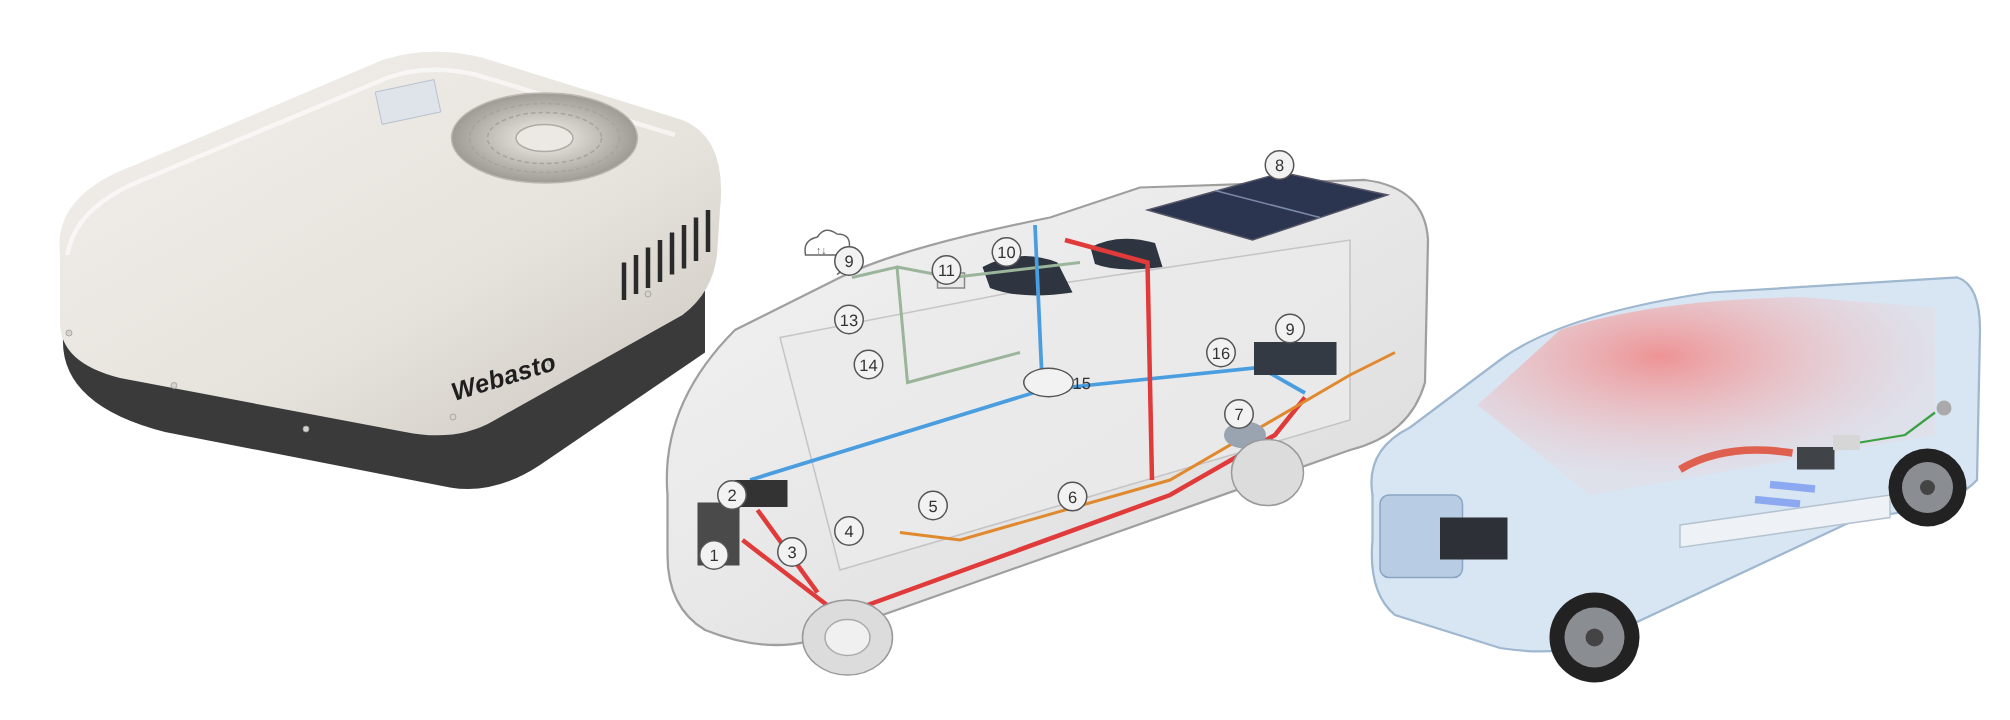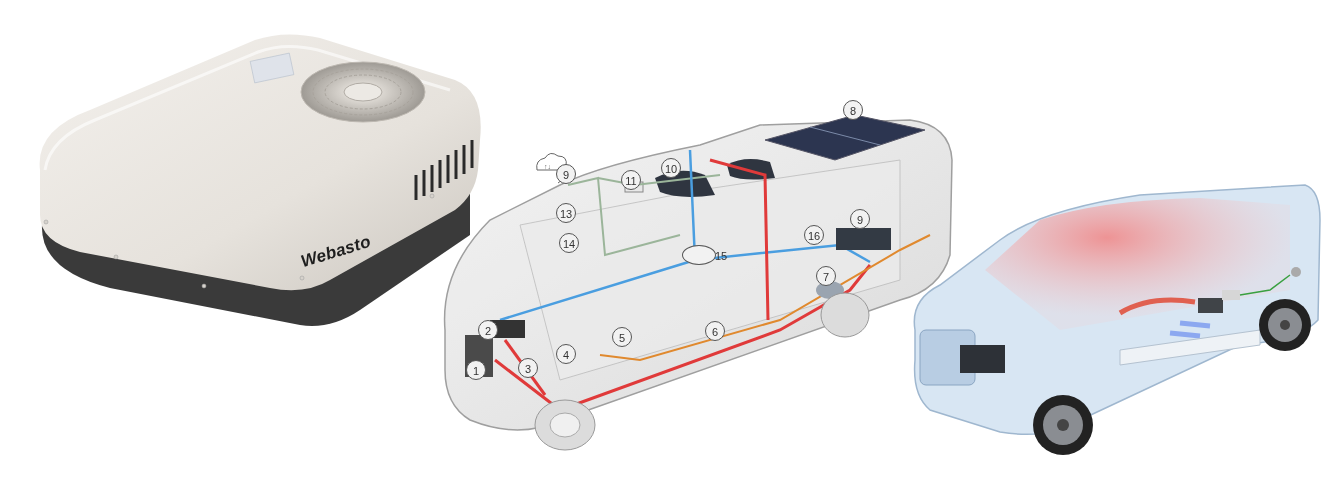--- a/index.html
+++ b/index.html
@@ -114,21 +114,21 @@
       <div class="callout" style="left: 126px; top: 244px;">4</div>
       <div class="callout" style="left: 182px; top: 227px;">5</div>
       <div class="callout" style="left: 275px; top: 221px;">6</div>
       <div class="callout" style="left: 386px; top: 166px;">7</div>
       <div class="callout" style="left: 413px; top: 0px;">8</div>
       <div class="callout" style="left: 420px; top: 109px;">9</div>
       <div class="callout" style="left: 215px; top: 58px; margin-left: 16px;">10</div>
       <div class="callout" style="left: 191px; top: 70px;">11</div>
       <div class="callout" style="left: 126px; top: 64px;">9</div>
       <div class="callout" style="left: 126px; top: 103px;">13</div>
-      <div class="callout" style="left: 129px; top: 133px;">14</div>
+      <div class="callout" style="left: 139px; top: 133px;">14</div>
       <div class="callout" style="left: 252px; top: 145px; padding-left: 32px;">15</div>
       <div class="callout" style="left: 374px; top: 125px;">16</div>
     </div>
 </div>
 
 <div class="panel" style="left:900px;top:170px;width:440px;height:300px;">
   <svg width="440" height="300" viewBox="900 170 440 300">
     <defs>
       <radialGradient id="heat" cx="0.4" cy="0.3" r="0.6">
         <stop offset="0" stop-color="#f08a8a" stop-opacity="0.9"></stop>

